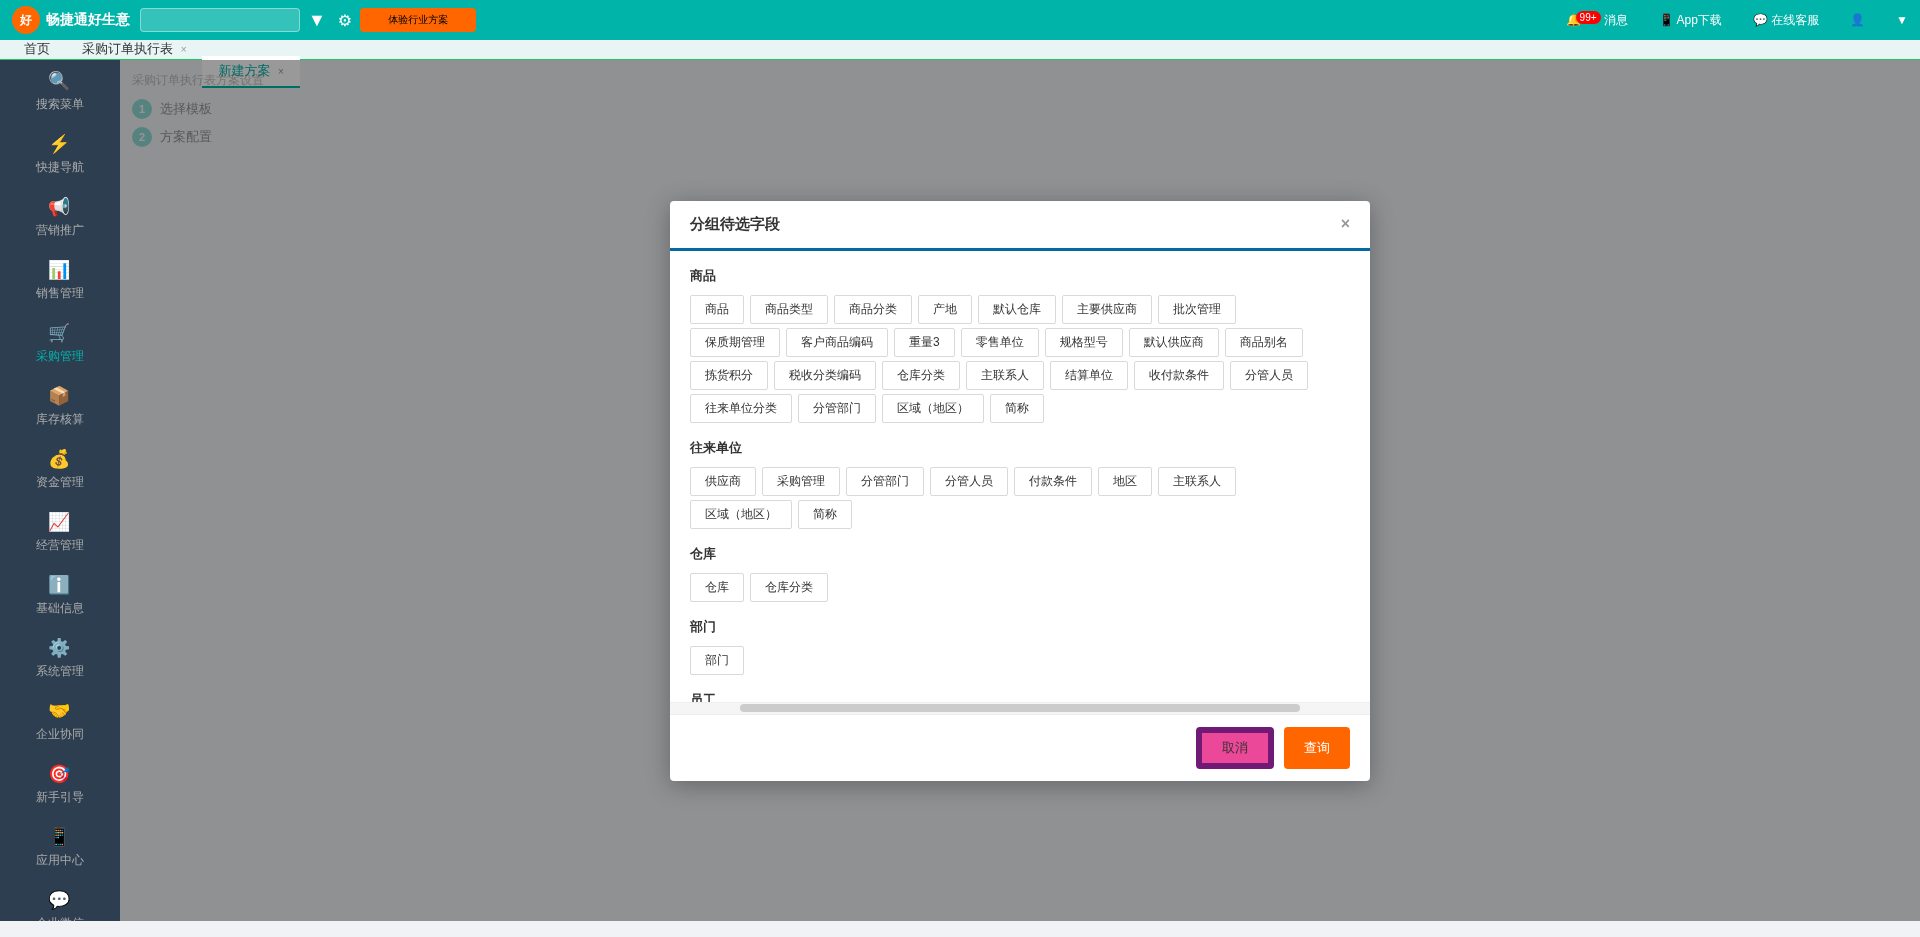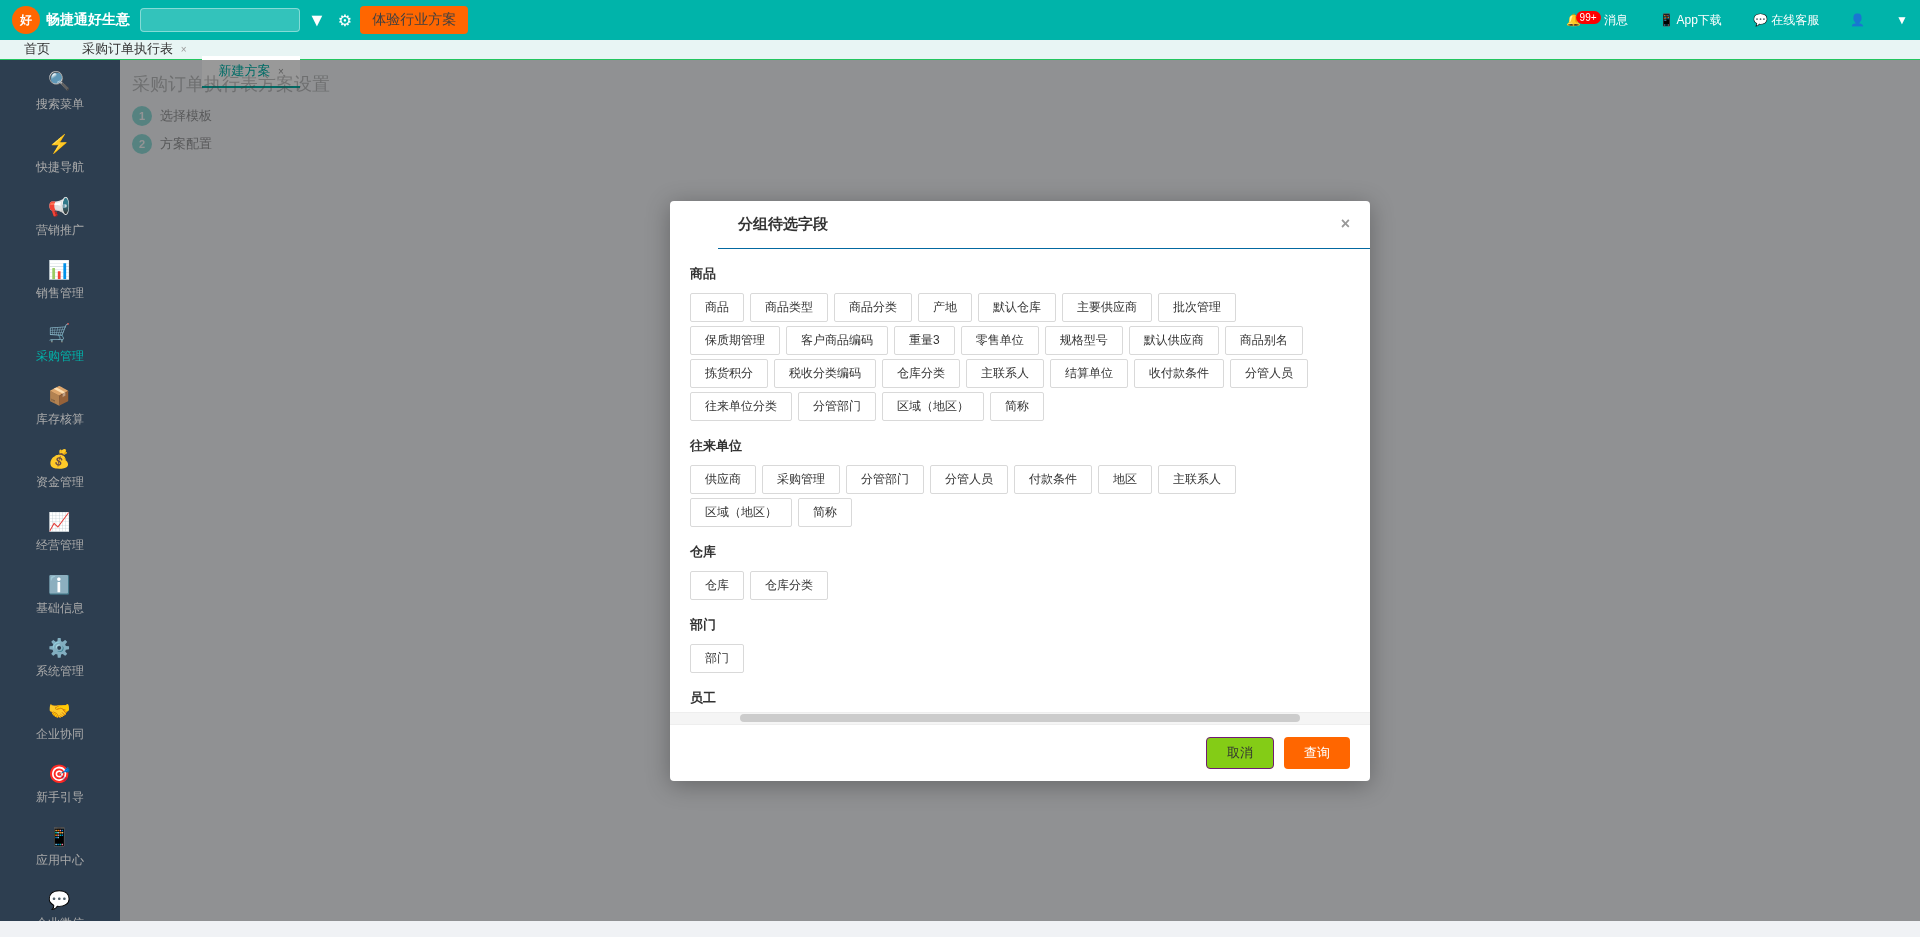--- a/index.html
+++ b/index.html
@@ -49,26 +49,26 @@
     .top-nav-actions {
       margin-left: auto;
       display: flex;
       align-items: center;
       gap: 31px;
       color: white;
       font-size: 12px;
     }
     .experience-btn {
       background: #ff6600;
-      color: #404040;
+      color: #000000;
       border: none;
       border-radius: 4px;
-      padding: 5px 12px;
-      cursor: pointer;
-      font-size: 14px;
+      padding: 5px 28px;
+      cursor: pointer;
+      font-size: 10px;
     }
     .notif-badge {
       background: #ff0000;
       color: white;
       border-radius: 8px;
       font-size: 10px;
       padding: 1px 4px;
       margin-left: -6px;
       margin-top: -8px;
       vertical-align: top;
@@ -132,21 +132,21 @@
     .sidebar-item.active { color: #00b4aa; }
 
     
     .main-content {
       flex: 1;
       padding: 12px;
       position: relative;
       overflow: hidden;
     }
     .page-title {
-      font-size: 18px;
+      font-size: 12px;
       color: #666;
       margin-bottom: 10px;
     }
 
     
     .bg-form {
       opacity: 0.4;
       pointer-events: none;
     }
     .section-header {
@@ -187,25 +187,24 @@
       max-height: 580px;
       display: flex;
       flex-direction: column;
       box-shadow: 0 4px 24px rgba(0,0,0,0.3);
     }
     .modal-header {
       display: flex;
       align-items: center;
       justify-content: space-between;
       padding: 14px 20px;
-      border-bottom: 1px solid #0369a1;
+      border-bottom: 3px solid #0369a1;
       font-size: 15px;
       font-weight: bold;
       color: #333;
-      margin-left: 48px;
     }
     .modal-close {
       cursor: pointer;
       font-size: 16px;
       color: #999;
     }
     .modal-body {
       flex: 1;
       overflow-y: auto;
       padding: 16px 20px;
@@ -253,23 +252,23 @@
       height: 12px;
       background: #f5f5f5;
       border-top: 1px solid #eee;
       display: flex;
       align-items: center;
     }
 
     
     .btn-cancel {
       padding: 6px 20px;
-      border: 1px solid #701a75;
+      border: 6px solid #701a75;
       border-radius: 4px;
-      background: #84cc16;
+      background: #ec4899;
       cursor: pointer;
       font-size: 13px;
       color: #333;
     }
     .btn-confirm {
       padding: 6px 20px;
       border: none;
       border-radius: 4px;
       background: #ff6600;
       color: white;

